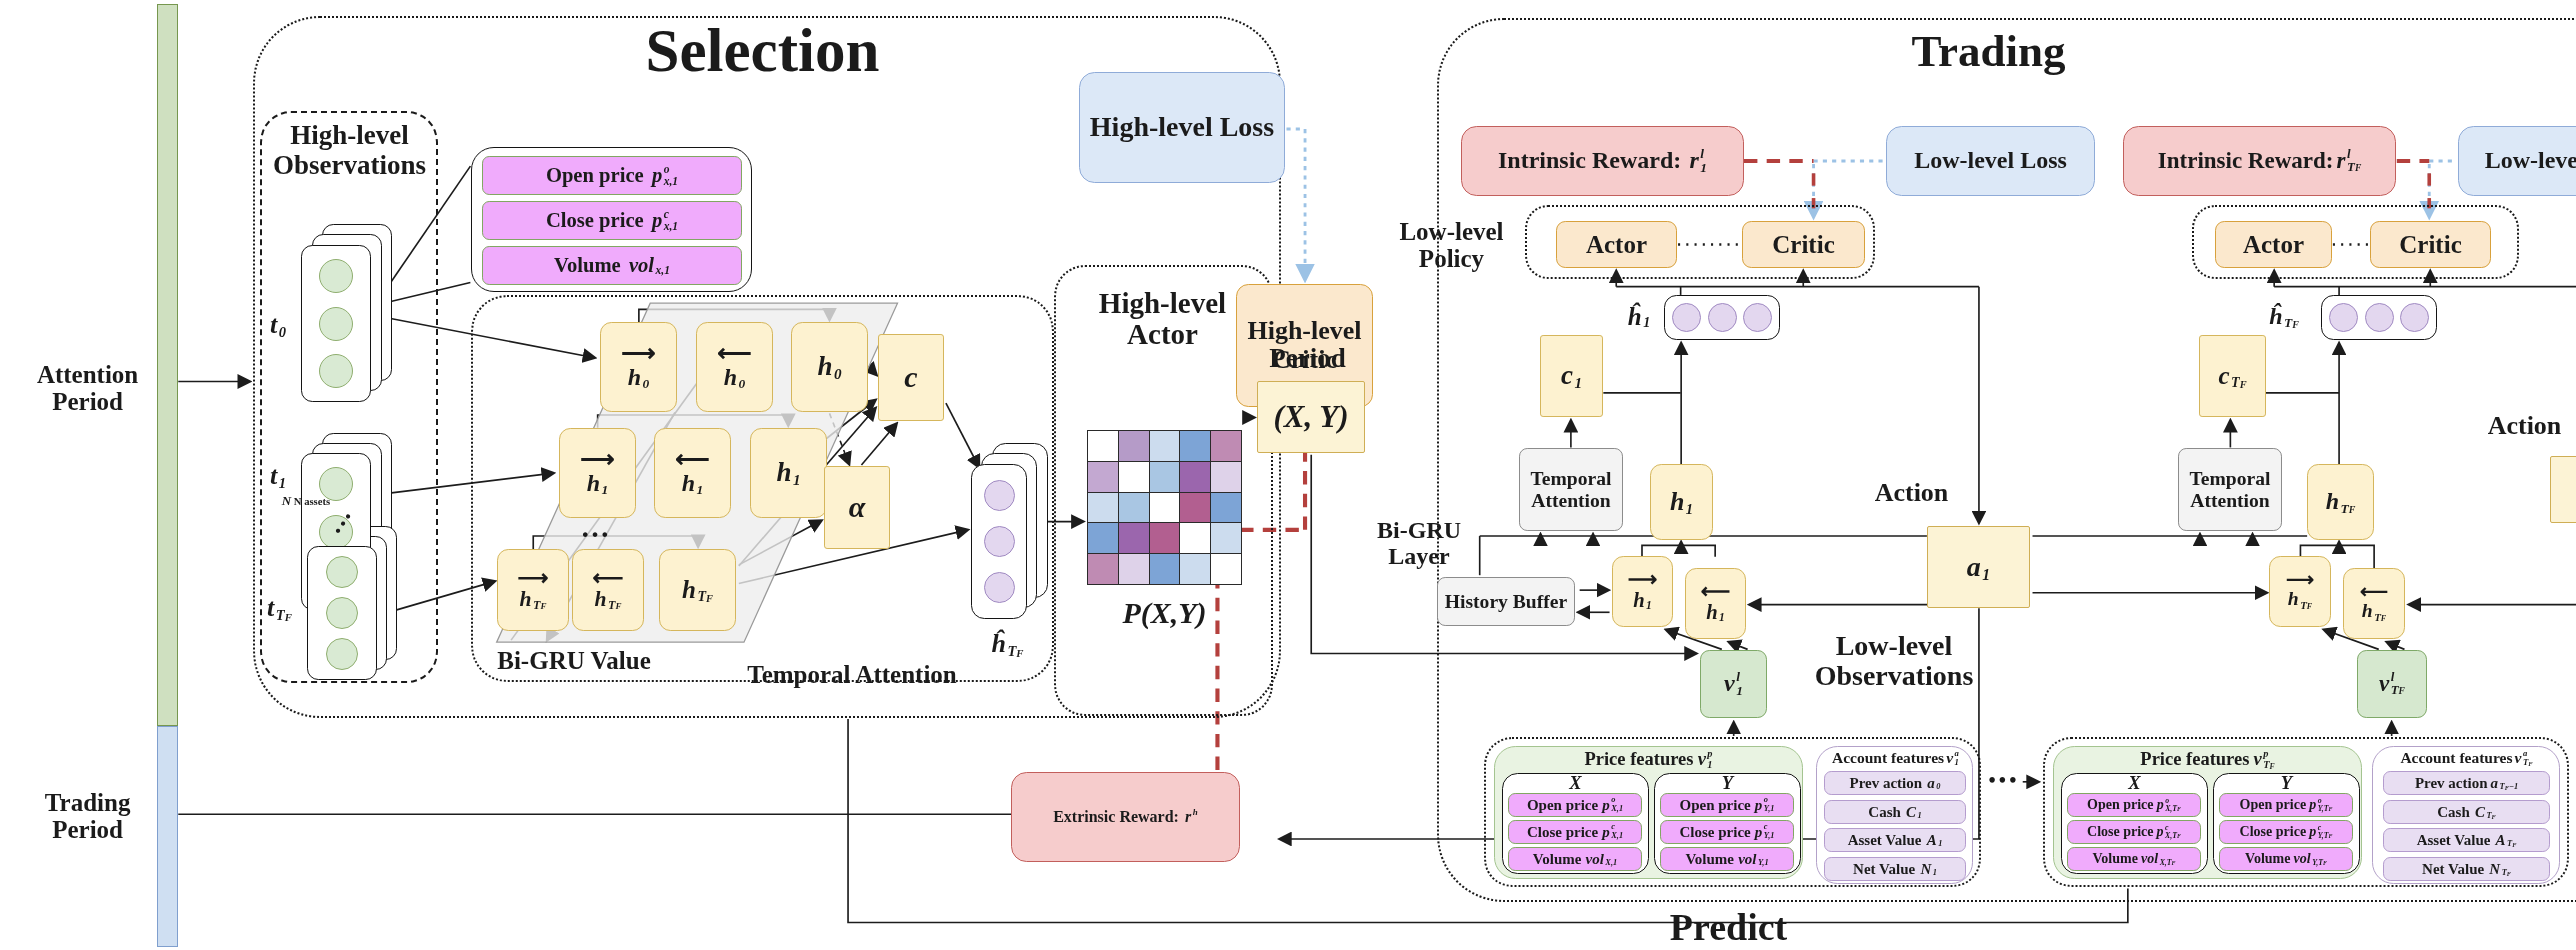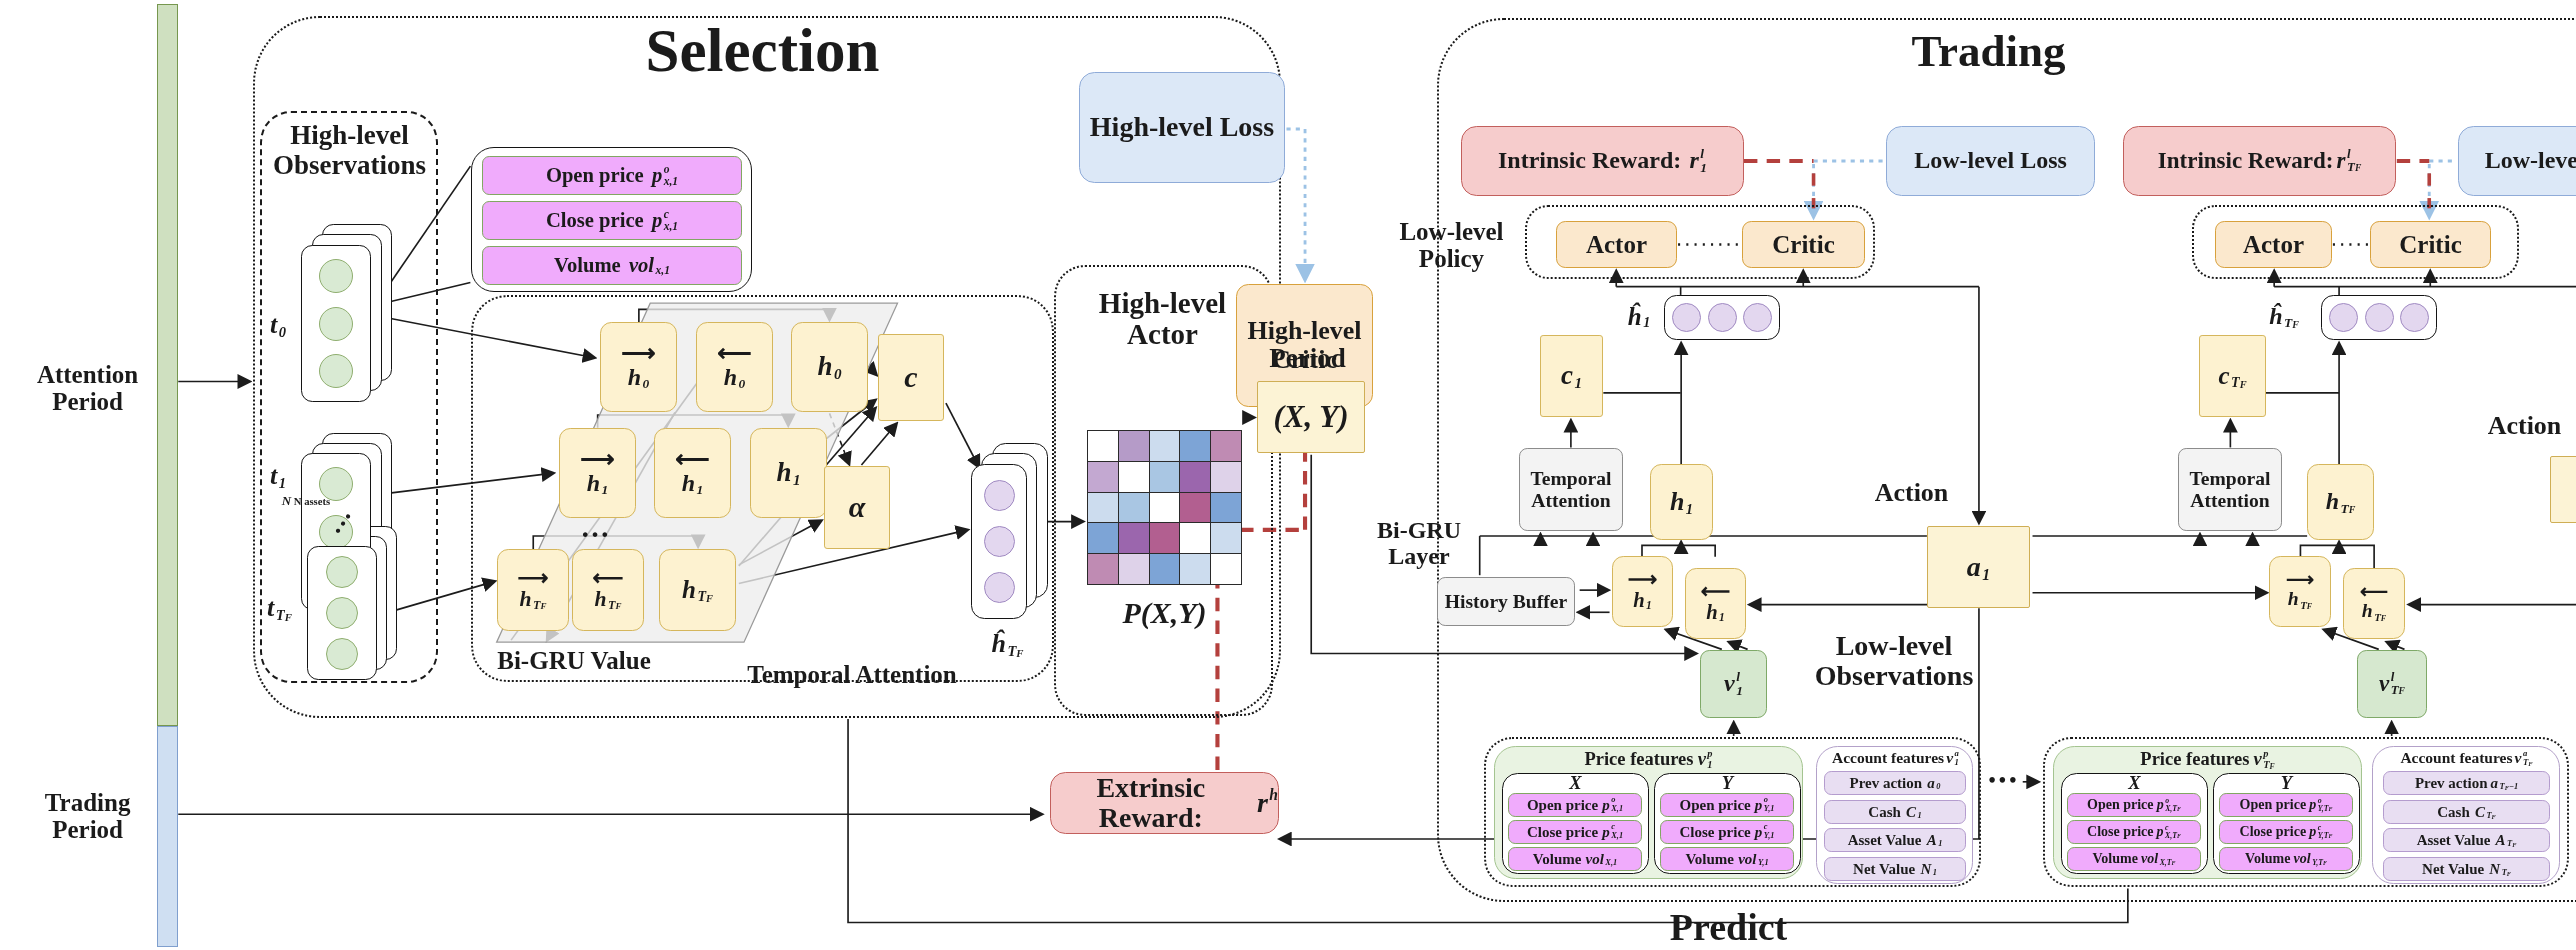--- a/index.html
+++ b/index.html
@@ -1165,21 +1165,21 @@
             <span class="row m"></span>
             <span class="row m">
               <span>T</span>
               <span class="s2">F</span>
             </span>
           </span>
         </span>
       </span>
     </div>
 
-<div class="box pinkbx z3" style="left:1050px;top:772px;width:229px;height:62px;font-size:28px;">
+<div class="box pinkbx z3" style="left:1011px;top:772px;width:229px;height:90px;font-size:16px;">
   <span class="gap" style="gap:6.2px;">
         <span>Extrinsic Reward:</span>
         <span class="f">
           <span class="m">r</span>
           <span class="ss">
             <span class="row m">h</span>
             <span class="row m"></span>
           </span>
         </span>
       </span>

